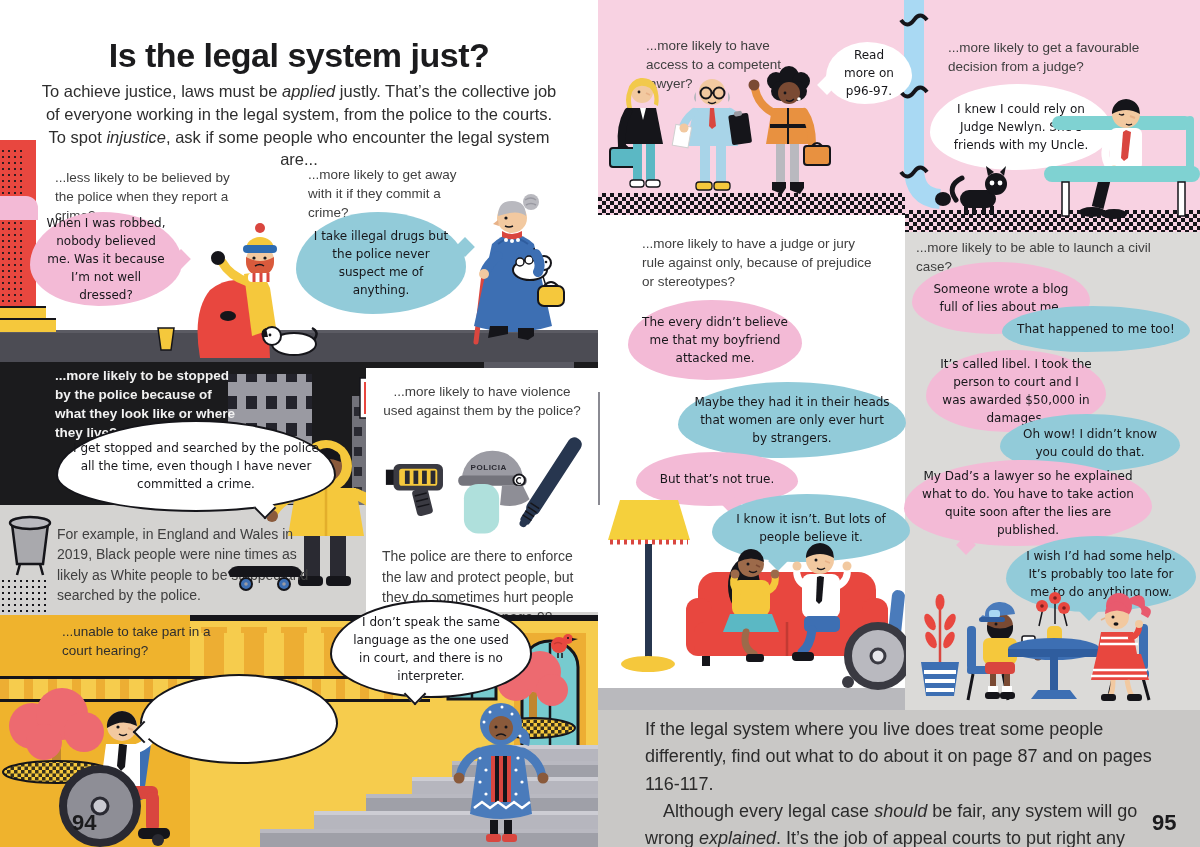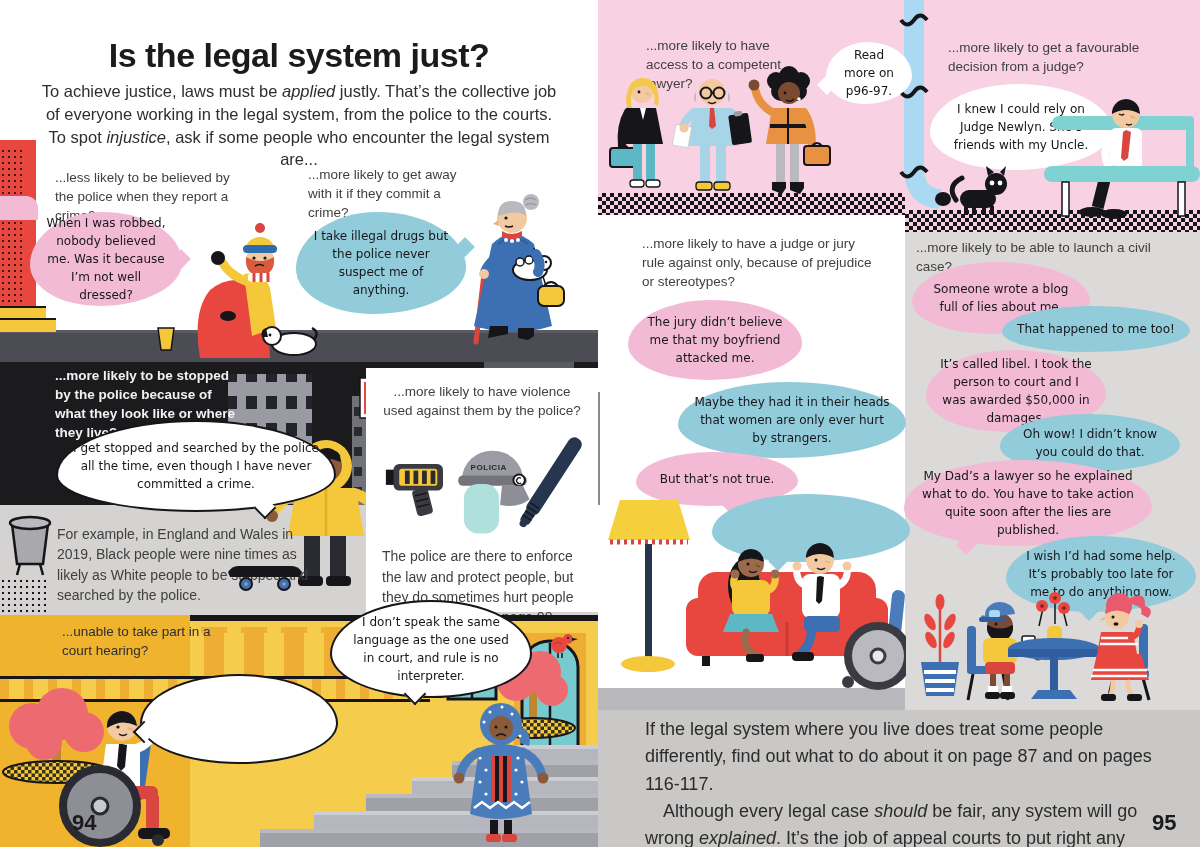--- a/index.html
+++ b/index.html
@@ -322,21 +322,21 @@
   <circle cx="64" cy="118" r="8" fill="#C9C9D0" stroke="#2A2A32" stroke-width="3"></circle>
   <circle cx="122" cy="152" r="6" fill="#2A2A32"></circle>
 </svg>
 
 <div class="bubble whiteB outline" style="left:140px;top:674px;width:198px;height:90px;border-radius:50%/55% 55% 45% 45%;">
   <i class="tail left" style="top:64%;"></i>
 </div>
 
 <div class="bubble whiteB outline" style="left:330px;top:600px;width:202px;height:98px;border-radius:50%/55% 55% 45% 45%;">
   <i class="tail down" style="left:38%;"></i>
-  <span>I don’t speak the same language as the one used in court, and rule is no interpreter.</span>
+  <span>I don’t speak the same language as the one used in court, and there is no interpreter.</span>
 </div>
 
 <svg class="abs" style="left:446px;top:698px;" width="110" height="149" viewBox="0 0 110 149">
   <circle cx="55" cy="26" r="21" fill="#4A7BBB"></circle>
   <path d="M72,28 q15,4 11,20 l-9,-3 z" fill="#4A7BBB"></path>
   <circle cx="44" cy="14" r="1.5" fill="#fff"></circle>
     <circle cx="56" cy="9" r="1.5" fill="#fff"></circle>
     <circle cx="66" cy="16" r="1.5" fill="#fff"></circle>
     <circle cx="38" cy="24" r="1.5" fill="#fff"></circle>
     <circle cx="74" cy="38" r="1.5" fill="#fff"></circle>
@@ -498,31 +498,32 @@
     <circle cx="54" cy="19" r="2.4" fill="#fff"></circle>
   <rect x="18" y="42" width="4" height="9" fill="#15151a"></rect>
     <rect x="26" y="42" width="4" height="9" fill="#15151a"></rect>
   <rect x="36" y="42" width="4" height="9" fill="#15151a"></rect>
     <rect x="44" y="42" width="4" height="9" fill="#15151a"></rect>
 </svg>
 
 <div class="abs q" style="left:642px;top:234px;width:232px;">...more likely to have a judge or jury rule against only, because of prejudice or stereotypes?</div>
 
 <div class="bubble pinkB" style="left:628px;top:300px;width:174px;height:80px;">
-  <span>The jury didn’t believe me that my boyfriend attacked me.</span>
+  <span>The every didn’t believe me that my boyfriend attacked me.</span>
 </div>
 <div class="bubble blueB" style="left:678px;top:382px;width:228px;height:76px;">
   <span>Maybe they had it in their heads that women are only ever hurt by strangers.</span>
 </div>
 <div class="bubble pinkB" style="left:636px;top:452px;width:162px;height:54px;">
   <i class="tail down" style="left:55%;"></i>
   <span>But that’s not true.</span>
 </div>
 <div class="bubble blueB" style="left:712px;top:494px;width:198px;height:68px;">
   <i class="tail down" style="left:30%;"></i>
+  <span>I know it isn’t. But lots of people believe it.</span>
 </div>
 
 <svg class="abs" style="left:598px;top:494px;" width="308" height="208" viewBox="0 0 308 208">
   <path d="M22,6 h58 l12,40 H10 Z" fill="#F5D03C"></path>
   <path d="M12,48 H90" stroke="#D9463F" stroke-width="5" stroke-dasharray="3 4"></path>
   <rect x="47" y="50" width="7" height="118" fill="#27364F"></rect>
   <ellipse cx="50" cy="170" rx="27" ry="8" fill="#F5C83C"></ellipse>
   <rect x="100" y="78" width="178" height="52" rx="18" fill="#E8473F"></rect>
   <rect x="88" y="104" width="26" height="58" rx="12" fill="#E8473F"></rect>
   <rect x="264" y="104" width="26" height="58" rx="12" fill="#E8473F"></rect>

